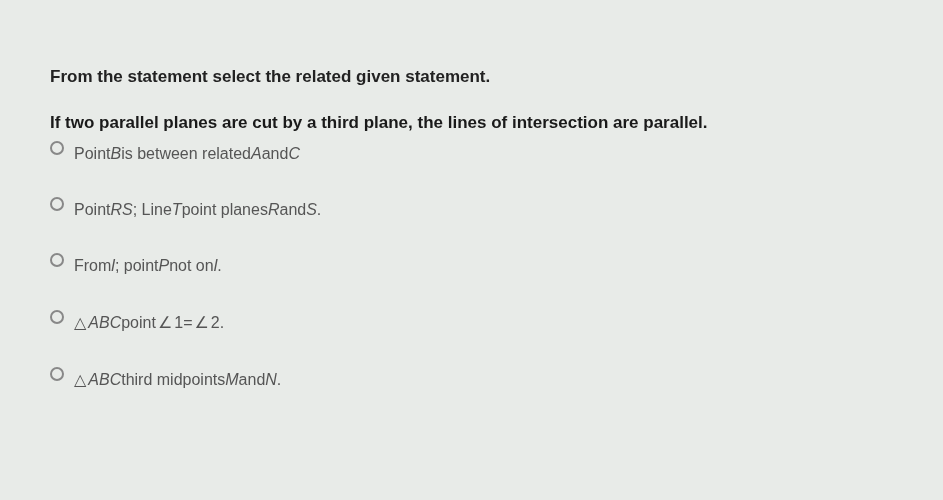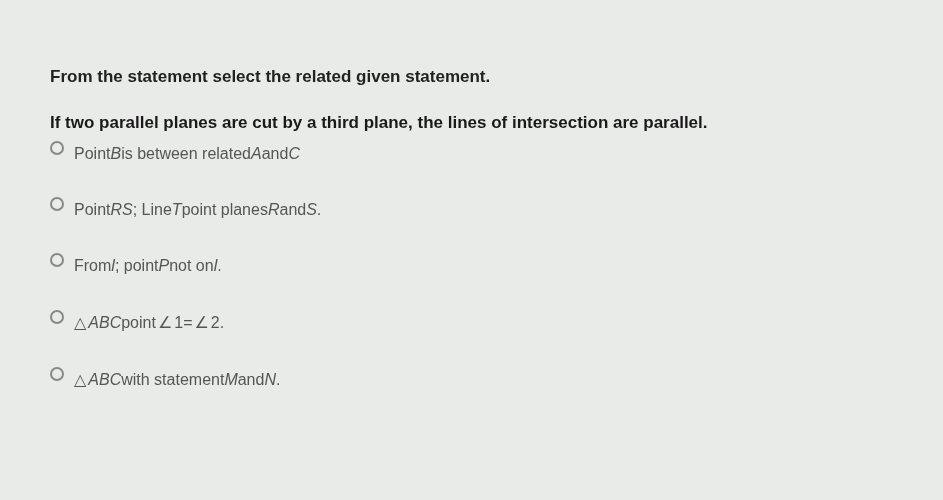--- a/index.html
+++ b/index.html
@@ -130,21 +130,21 @@
       <span>2</span>
       <span>.</span>
     </div>
   </div>
 
   <div class="option-row">
     <div class="radio"></div>
     <div class="option-text">
       <span class="triangle">△</span>
       <span class="italic">ABC</span>
-      <span> with statement </span>
+      <span> third midpoints </span>
       <span class="italic">M</span>
       <span> and </span>
       <span class="italic">N</span>
       <span>.</span>
     </div>
   </div>
 
 </div>
 
 </body></html>

